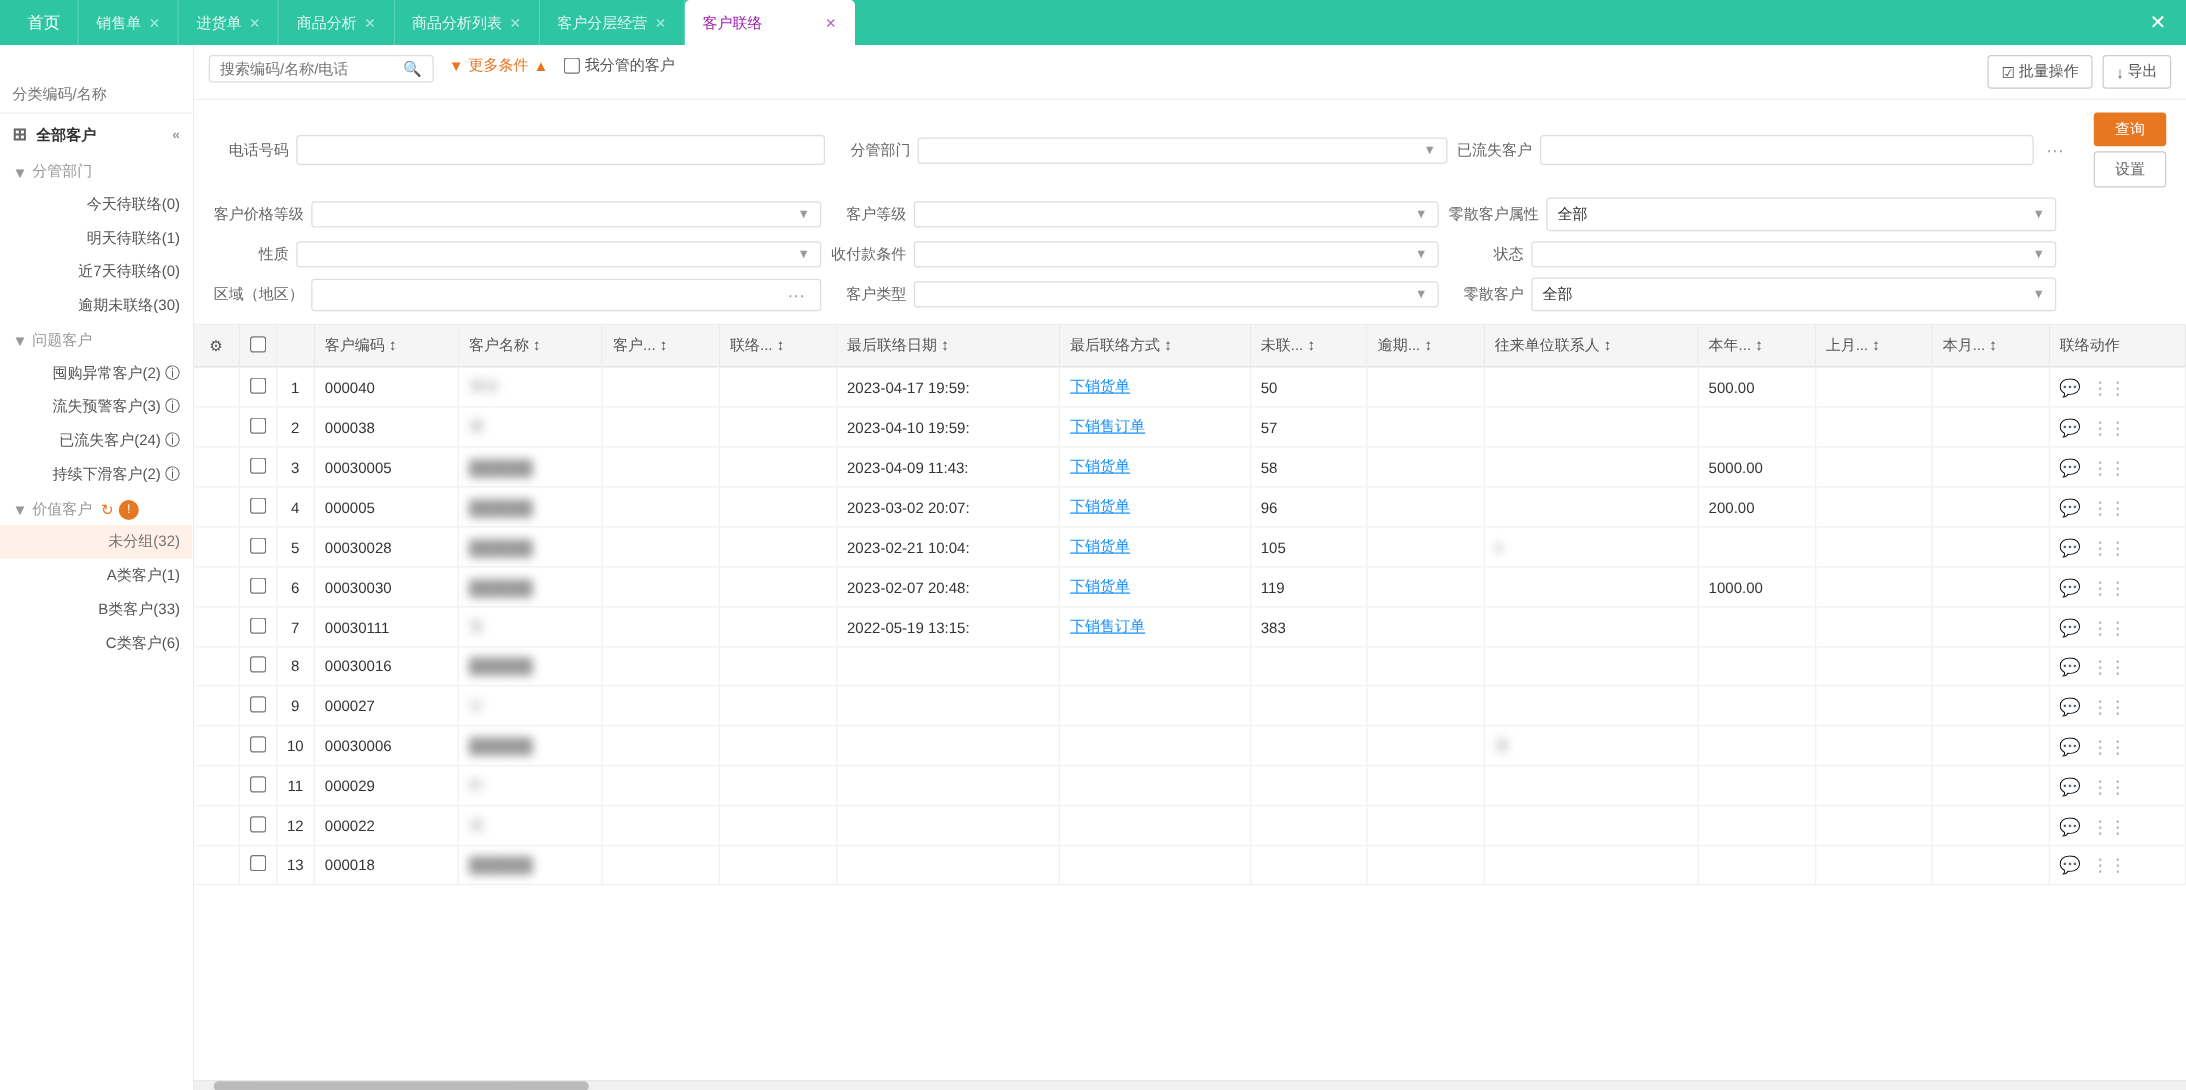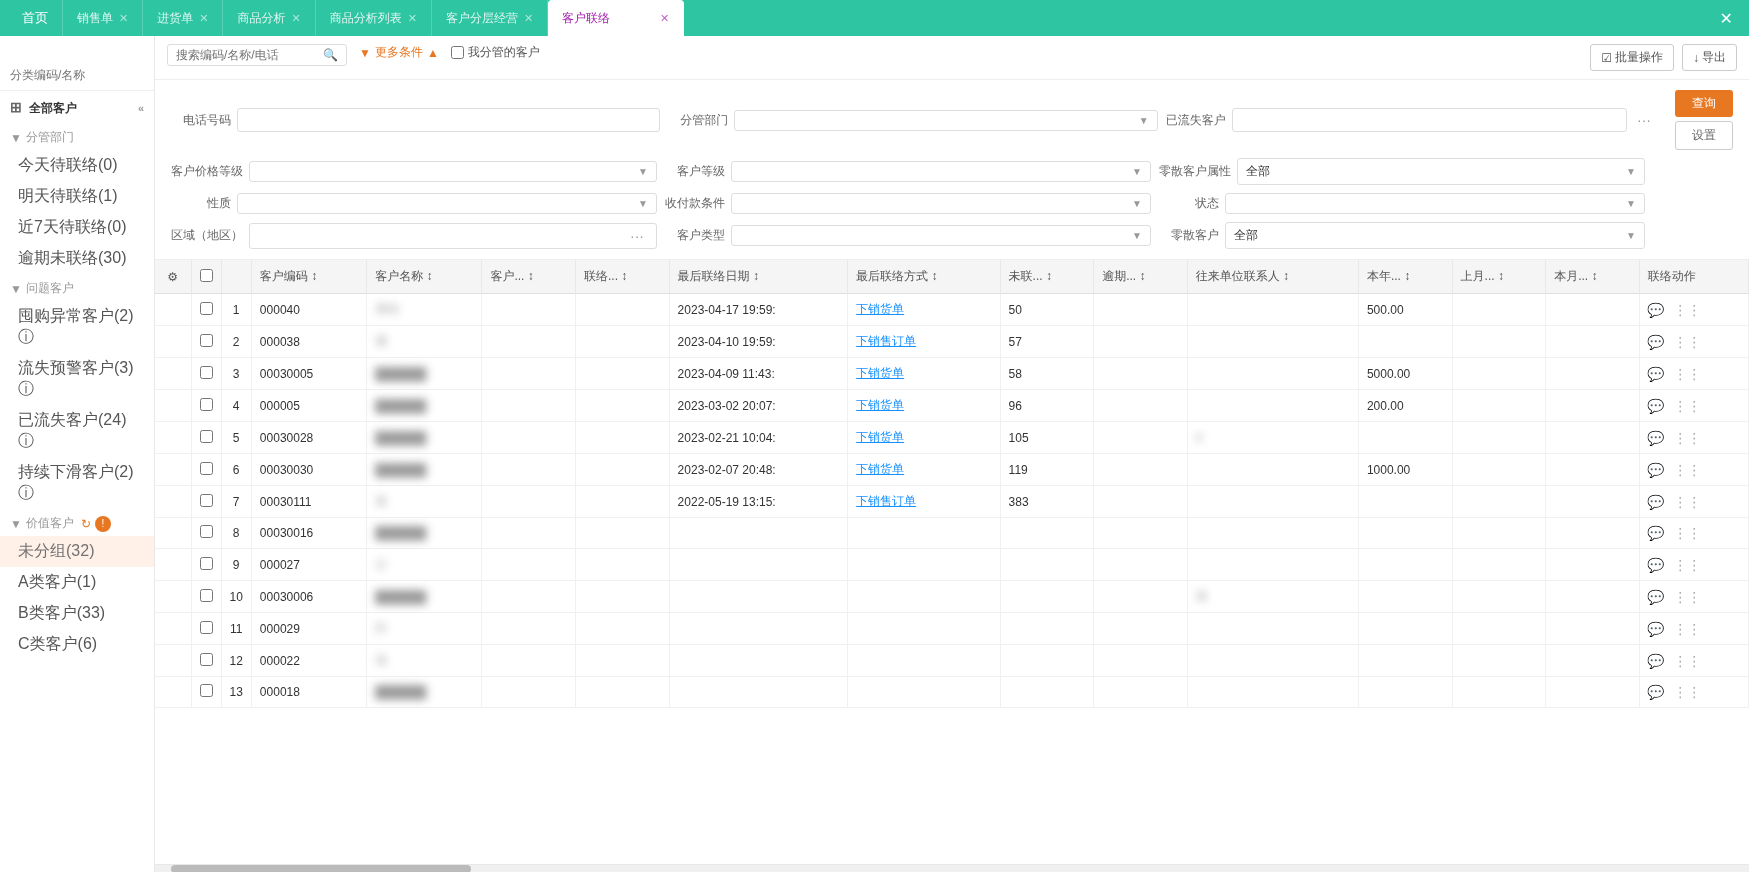--- a/index.html
+++ b/index.html
@@ -94,21 +94,22 @@
       color: #999;
       font-size: 11px;
       display: flex;
       align-items: center;
       gap: 4px;
     }
     .sidebar-item {
       padding: 5px 10px 5px 18px;
       cursor: pointer;
       color: #555;
-      font-size: 16px;
+      font-size: 12px;
+      text-align: right;
     }
     .sidebar-item.active { background: #fff0e8; color: #737373; font-weight: normal; }
     .sidebar-group-label .arrow { color: #999; }
 
     
     .content-area {
       flex: 1;
       display: flex;
       flex-direction: column;
       overflow: hidden;

